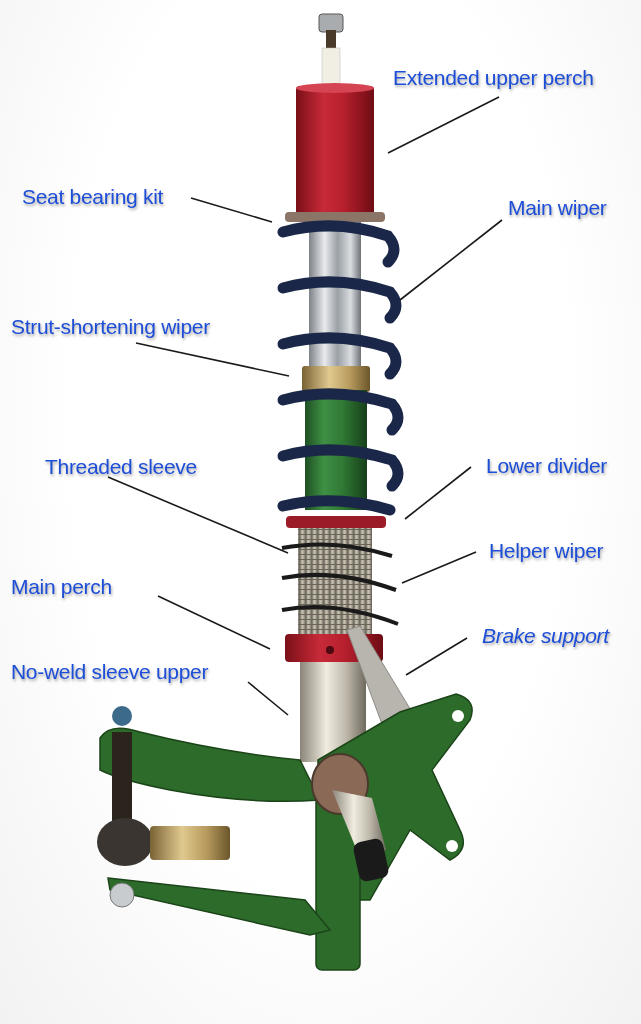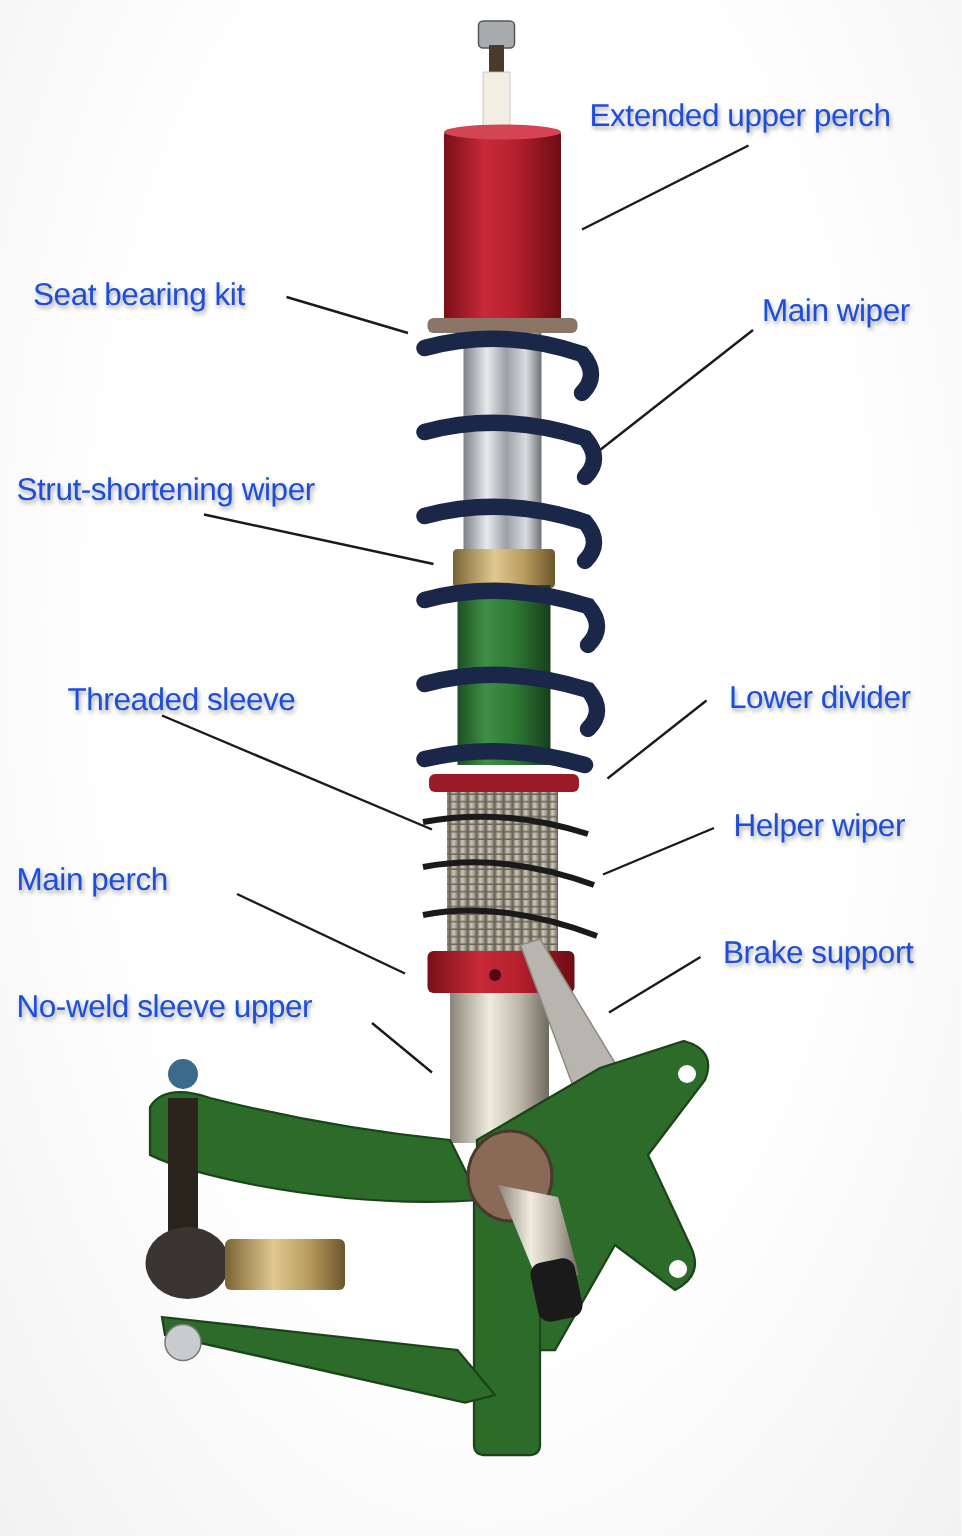--- a/index.html
+++ b/index.html
@@ -157,14 +157,14 @@
 </svg>
 
 <div class="label" style="left:393px; top:66px;">Extended upper perch</div>
 <div class="label" style="left:22px; top:185px;">Seat bearing kit</div>
 <div class="label" style="left:508px; top:196px;">Main wiper</div>
 <div class="label" style="left:11px; top:315px;text-align:center;">Strut-shortening wiper</div>
 <div class="label" style="left:11px; top:455px;margin-left:34px;">Threaded sleeve</div>
 <div class="label" style="left:486px; top:454px;">Lower divider</div>
 <div class="label" style="left:489px; top:539px;">Helper wiper</div>
 <div class="label" style="left:11px; top:575px;">Main perch</div>
-<div class="label" style="left:482px; top:624px;">Brake support</div>
+<div class="label" style="left:482px; top:624px;font-style:italic;">Brake support</div>
 <div class="label" style="left:11px; top:660px;">No-weld sleeve upper</div>
 
 </body></html>

